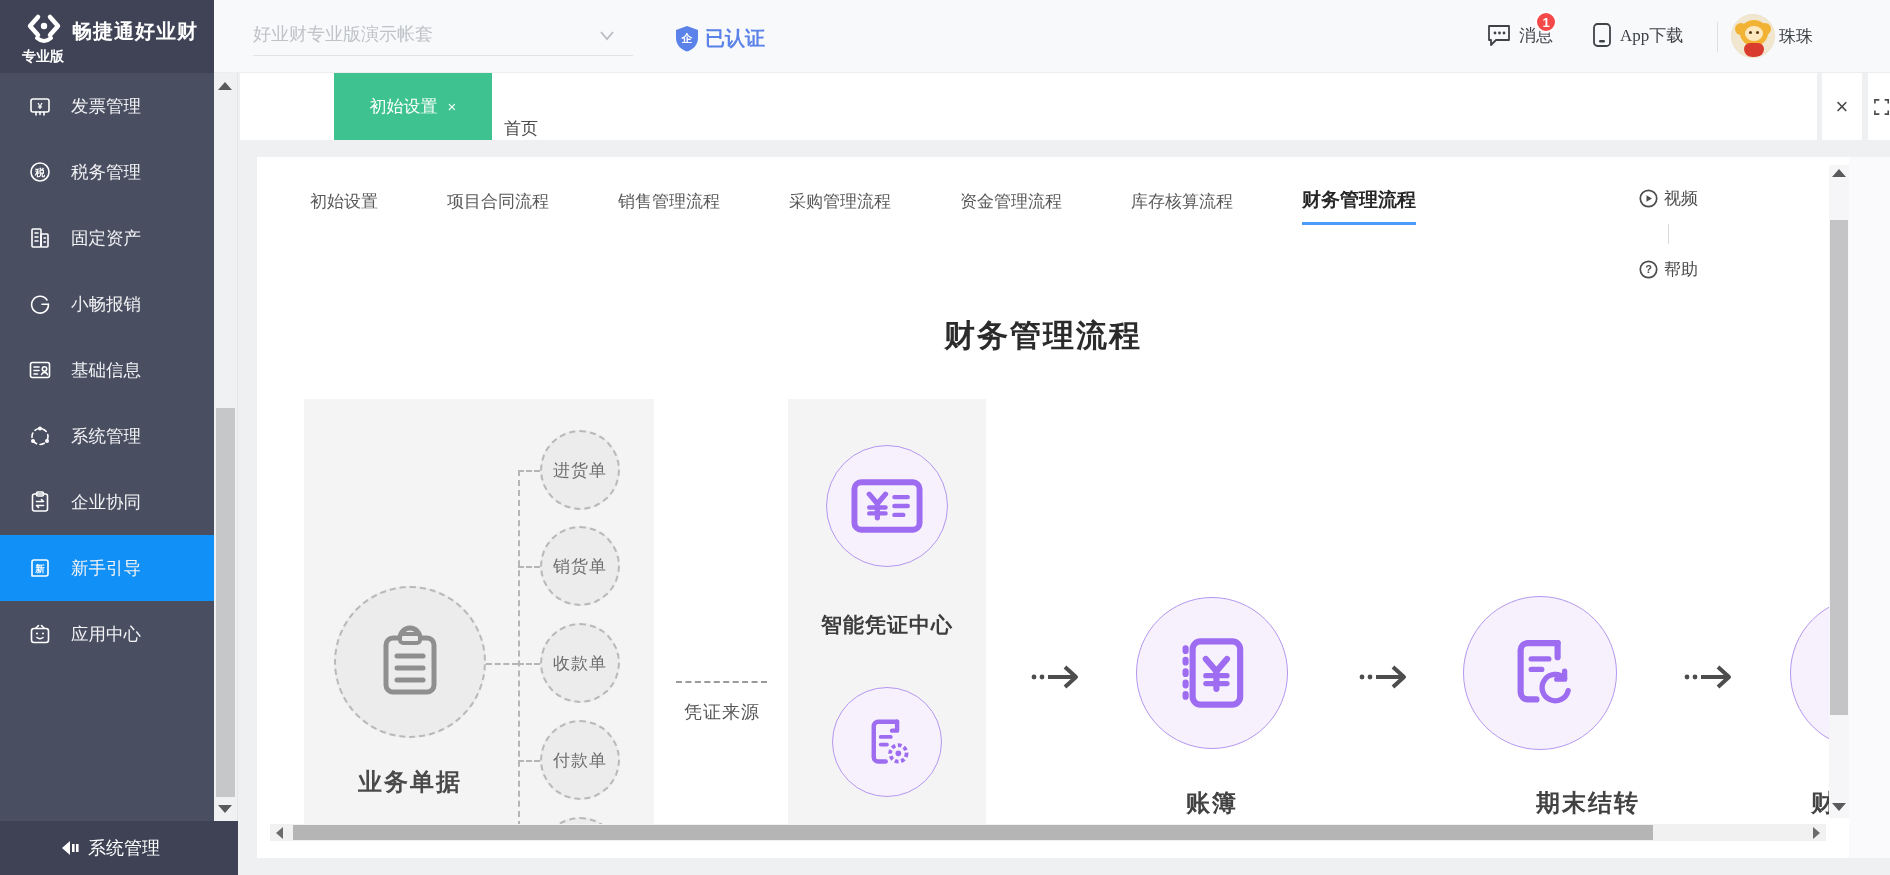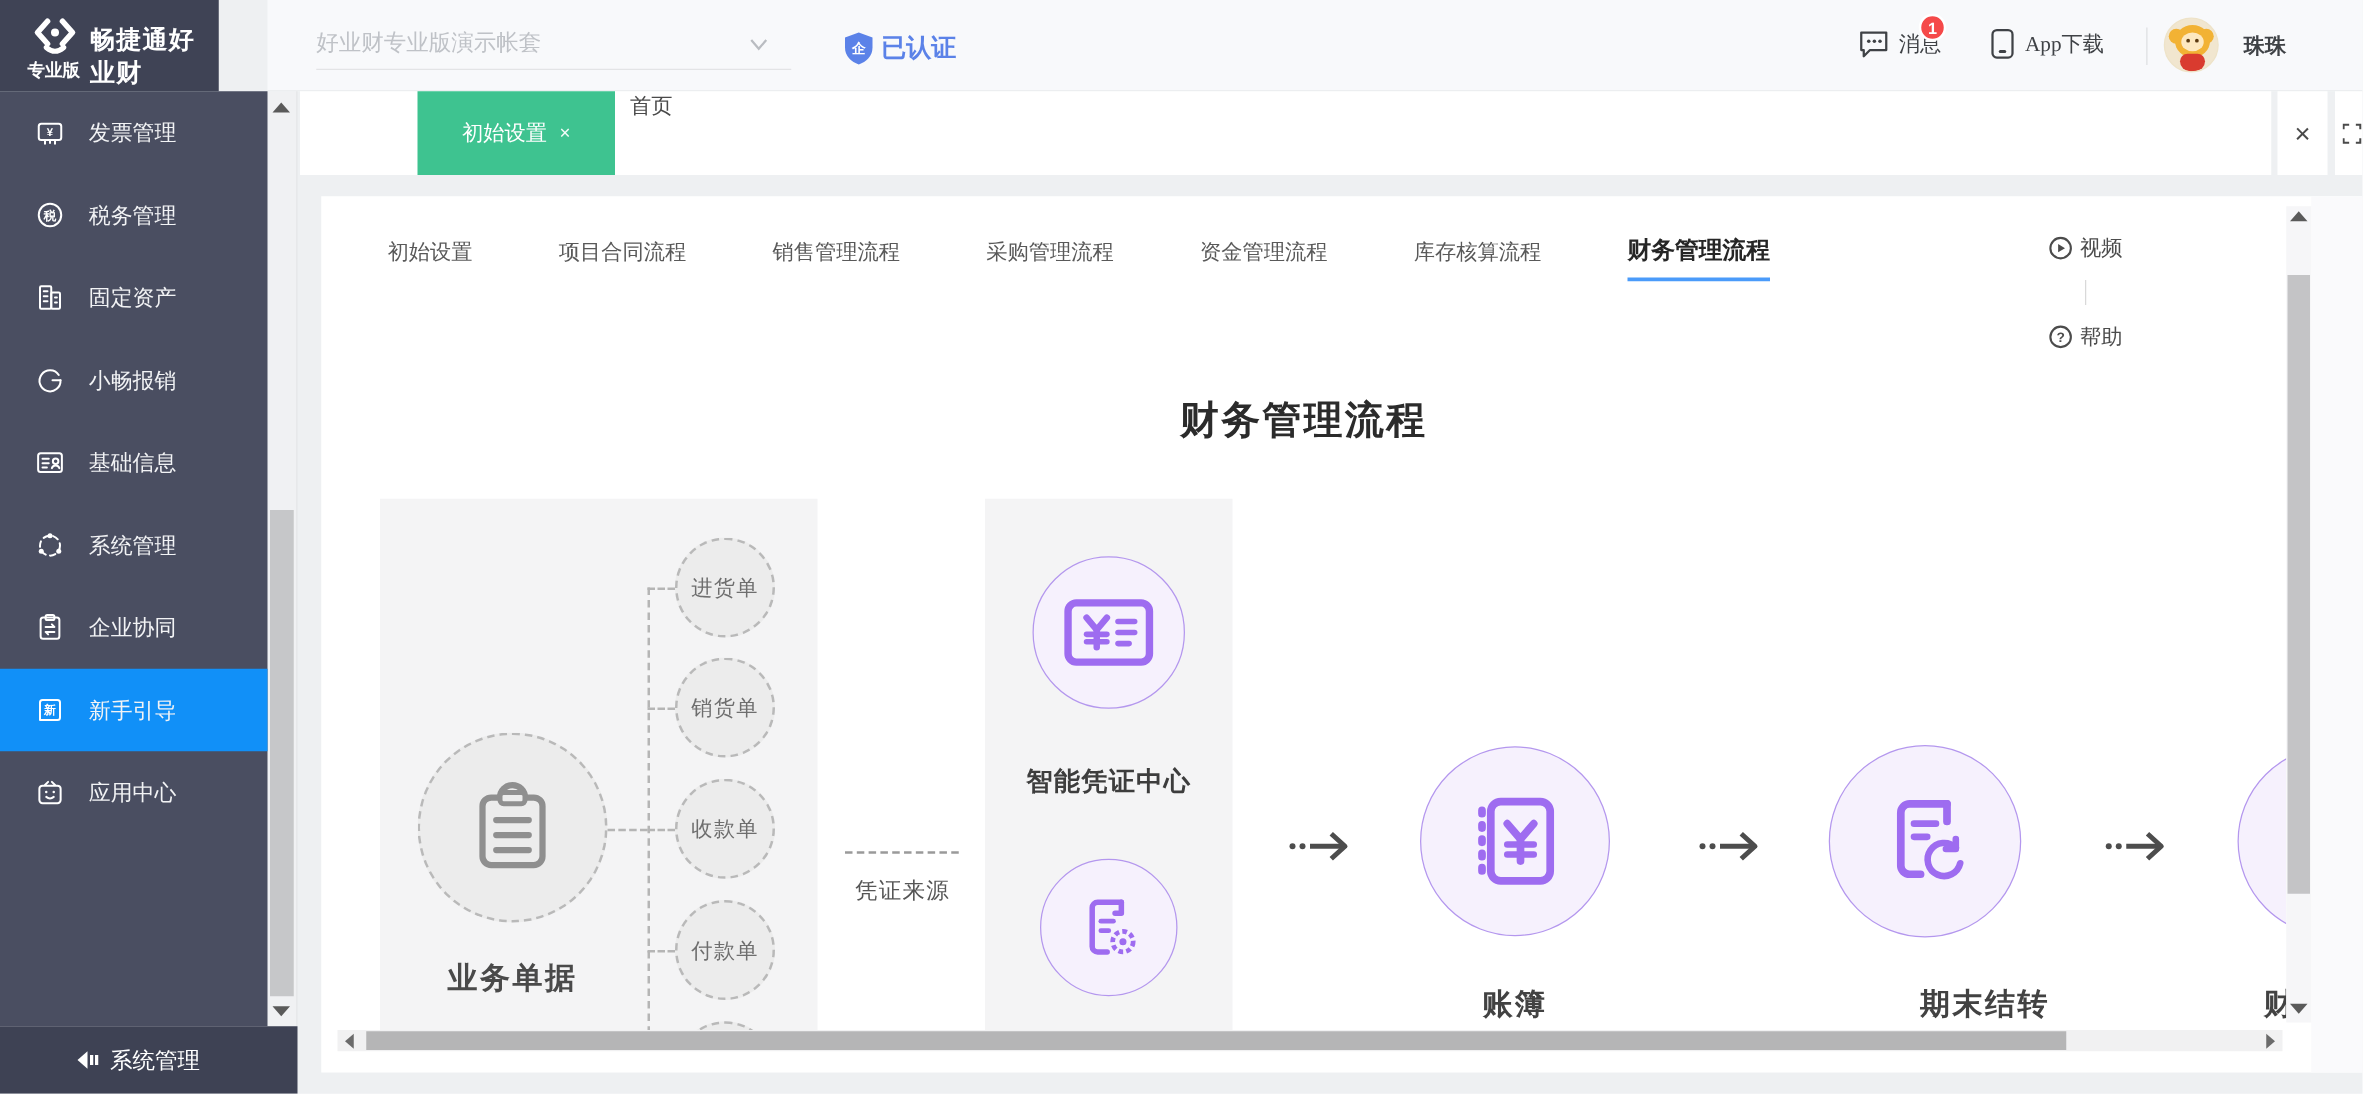--- a/index.html
+++ b/index.html
@@ -5,44 +5,44 @@
   * { margin:0; padding:0; box-sizing:border-box; }
   html,body { width:1890px; height:875px; }
   body {
     font-family:"Liberation Sans","DejaVu Sans",sans-serif;
     background:#eef0f2; position:relative; overflow:hidden;
     -webkit-font-smoothing:antialiased;
   }
   .abs { position:absolute; }
 
   
-  #logo-block { left:0; top:0; width:175px; height:73px; background:#3f4355; color:#fff; z-index:5; }
+  #logo-block { left:0; top:0; width:214px; height:73px; background:#3f4355; color:#fff; z-index:5; }
   #logo-mark { left:26px; top:13px; width:36px; height:32px; }
   #logo-title { left:72px; top:18px; font-size:20px; font-weight:bold; letter-spacing:1px; }
   #logo-sub { left:22px; top:48px; font-size:14px; font-weight:bold; }
   #topbar { left:214px; top:0; width:1676px; height:73px; background:#f8f9fb; border-bottom:1px solid #eceef0; }
   #acct-select { left:39px; top:22px; width:380px; height:34px; border-bottom:1px solid #e3e4e6; color:#bfc2c7; font-size:18px; cursor:pointer; }
   #acct-chevron { position:absolute; right:18px; top:6px; width:16px; height:16px; }
   #cert-badge { left:461px; top:23px; height:30px; display:flex; align-items:center; gap:6px; color:#5b82e8; font-size:20px; font-weight:bold; }
   .top-right { display:flex; align-items:center; color:#3f4246; font-size:17px; }
   #msg-group { left:1272px; top:22px; gap:7px; cursor:pointer; }
   #msg-badge { position:absolute; left:49px; top:-11px; min-width:22px; height:22px; background:#f54949; border:2px solid #fff; border-radius:11px; color:#fff; font-size:13px; font-weight:bold; display:flex; align-items:center; justify-content:center; }
   #app-group { left:1377px; top:22px; gap:7px; cursor:pointer;font-family:Liberation Serif, serif; }
   #top-divider { left:1503px; top:22px; width:1px; height:30px; background:#dddfe2; }
-  #user-group { left:1517px; top:14px; gap:20px; cursor:pointer;font-weight:bold; }
+  #user-group { left:1517px; top:14px; gap:4px; cursor:pointer; }
   #avatar { width:44px; height:44px; border-radius:50%; background:#f1e6cf; position:relative; overflow:hidden; border:1px solid #eee3c8; }
   .monkey-ear { position:absolute; width:12px; height:12px; background:#f2b234; border-radius:50%; top:8px; }
   .monkey-head { position:absolute; left:8px; top:5px; width:28px; height:26px; background:#f2b234; border-radius:50%; }
   .monkey-face { position:absolute; left:13px; top:11px; width:18px; height:15px; background:#fde8c0; border-radius:50%; }
   .monkey-eye { position:absolute; width:3px; height:3px; background:#5b3a11; border-radius:50%; top:16px; }
   .monkey-body { position:absolute; left:12px; top:28px; width:20px; height:14px; background:#d93b2f; border-radius:6px 6px 8px 8px; }
 
   
   #tabrow { left:240px; top:73px; width:1577px; height:67px; background:#fff; }
-  #tab-home { left:264px; top:0; width:60px; height:67px; display:flex; align-items:flex-start; font-size:17px; color:#4a4a4a; cursor:pointer; }
+  #tab-home { left:264px; top:0; width:60px; height:67px; display:flex; align-items:flex-end; font-size:17px; color:#4a4a4a; cursor:pointer; }
   #tab-active { left:94px; top:0; width:158px; height:67px; background:#3ec390; color:#fff; display:flex; align-items:center; justify-content:center; gap:10px; font-size:17px; cursor:pointer; }
   #tab-close-x { font-size:15px; opacity:.95; cursor:pointer; }
   #win-close-block { left:1822px; top:73px; width:40px; height:67px; background:#fff; display:flex; align-items:center; justify-content:center; font-size:22px; color:#4a4a4a; cursor:pointer; }
   #win-expand-block { left:1868px; top:73px; width:22px; height:67px; background:#fff; display:flex; align-items:center; padding-left:6px; cursor:pointer; }
 
   
   #sidebar { left:0; top:73px; width:214px; height:748px; background:#4a4e61; z-index:4; }
   .side-item { position:relative; height:66px; display:flex; align-items:center; padding-left:28px; gap:19px; color:#f2f3f5; font-size:17.5px; cursor:pointer; }
   .side-item.active { background:#1190f8; }
   .side-icon { width:24px; height:24px; display:flex; align-items:center; justify-content:center; }

